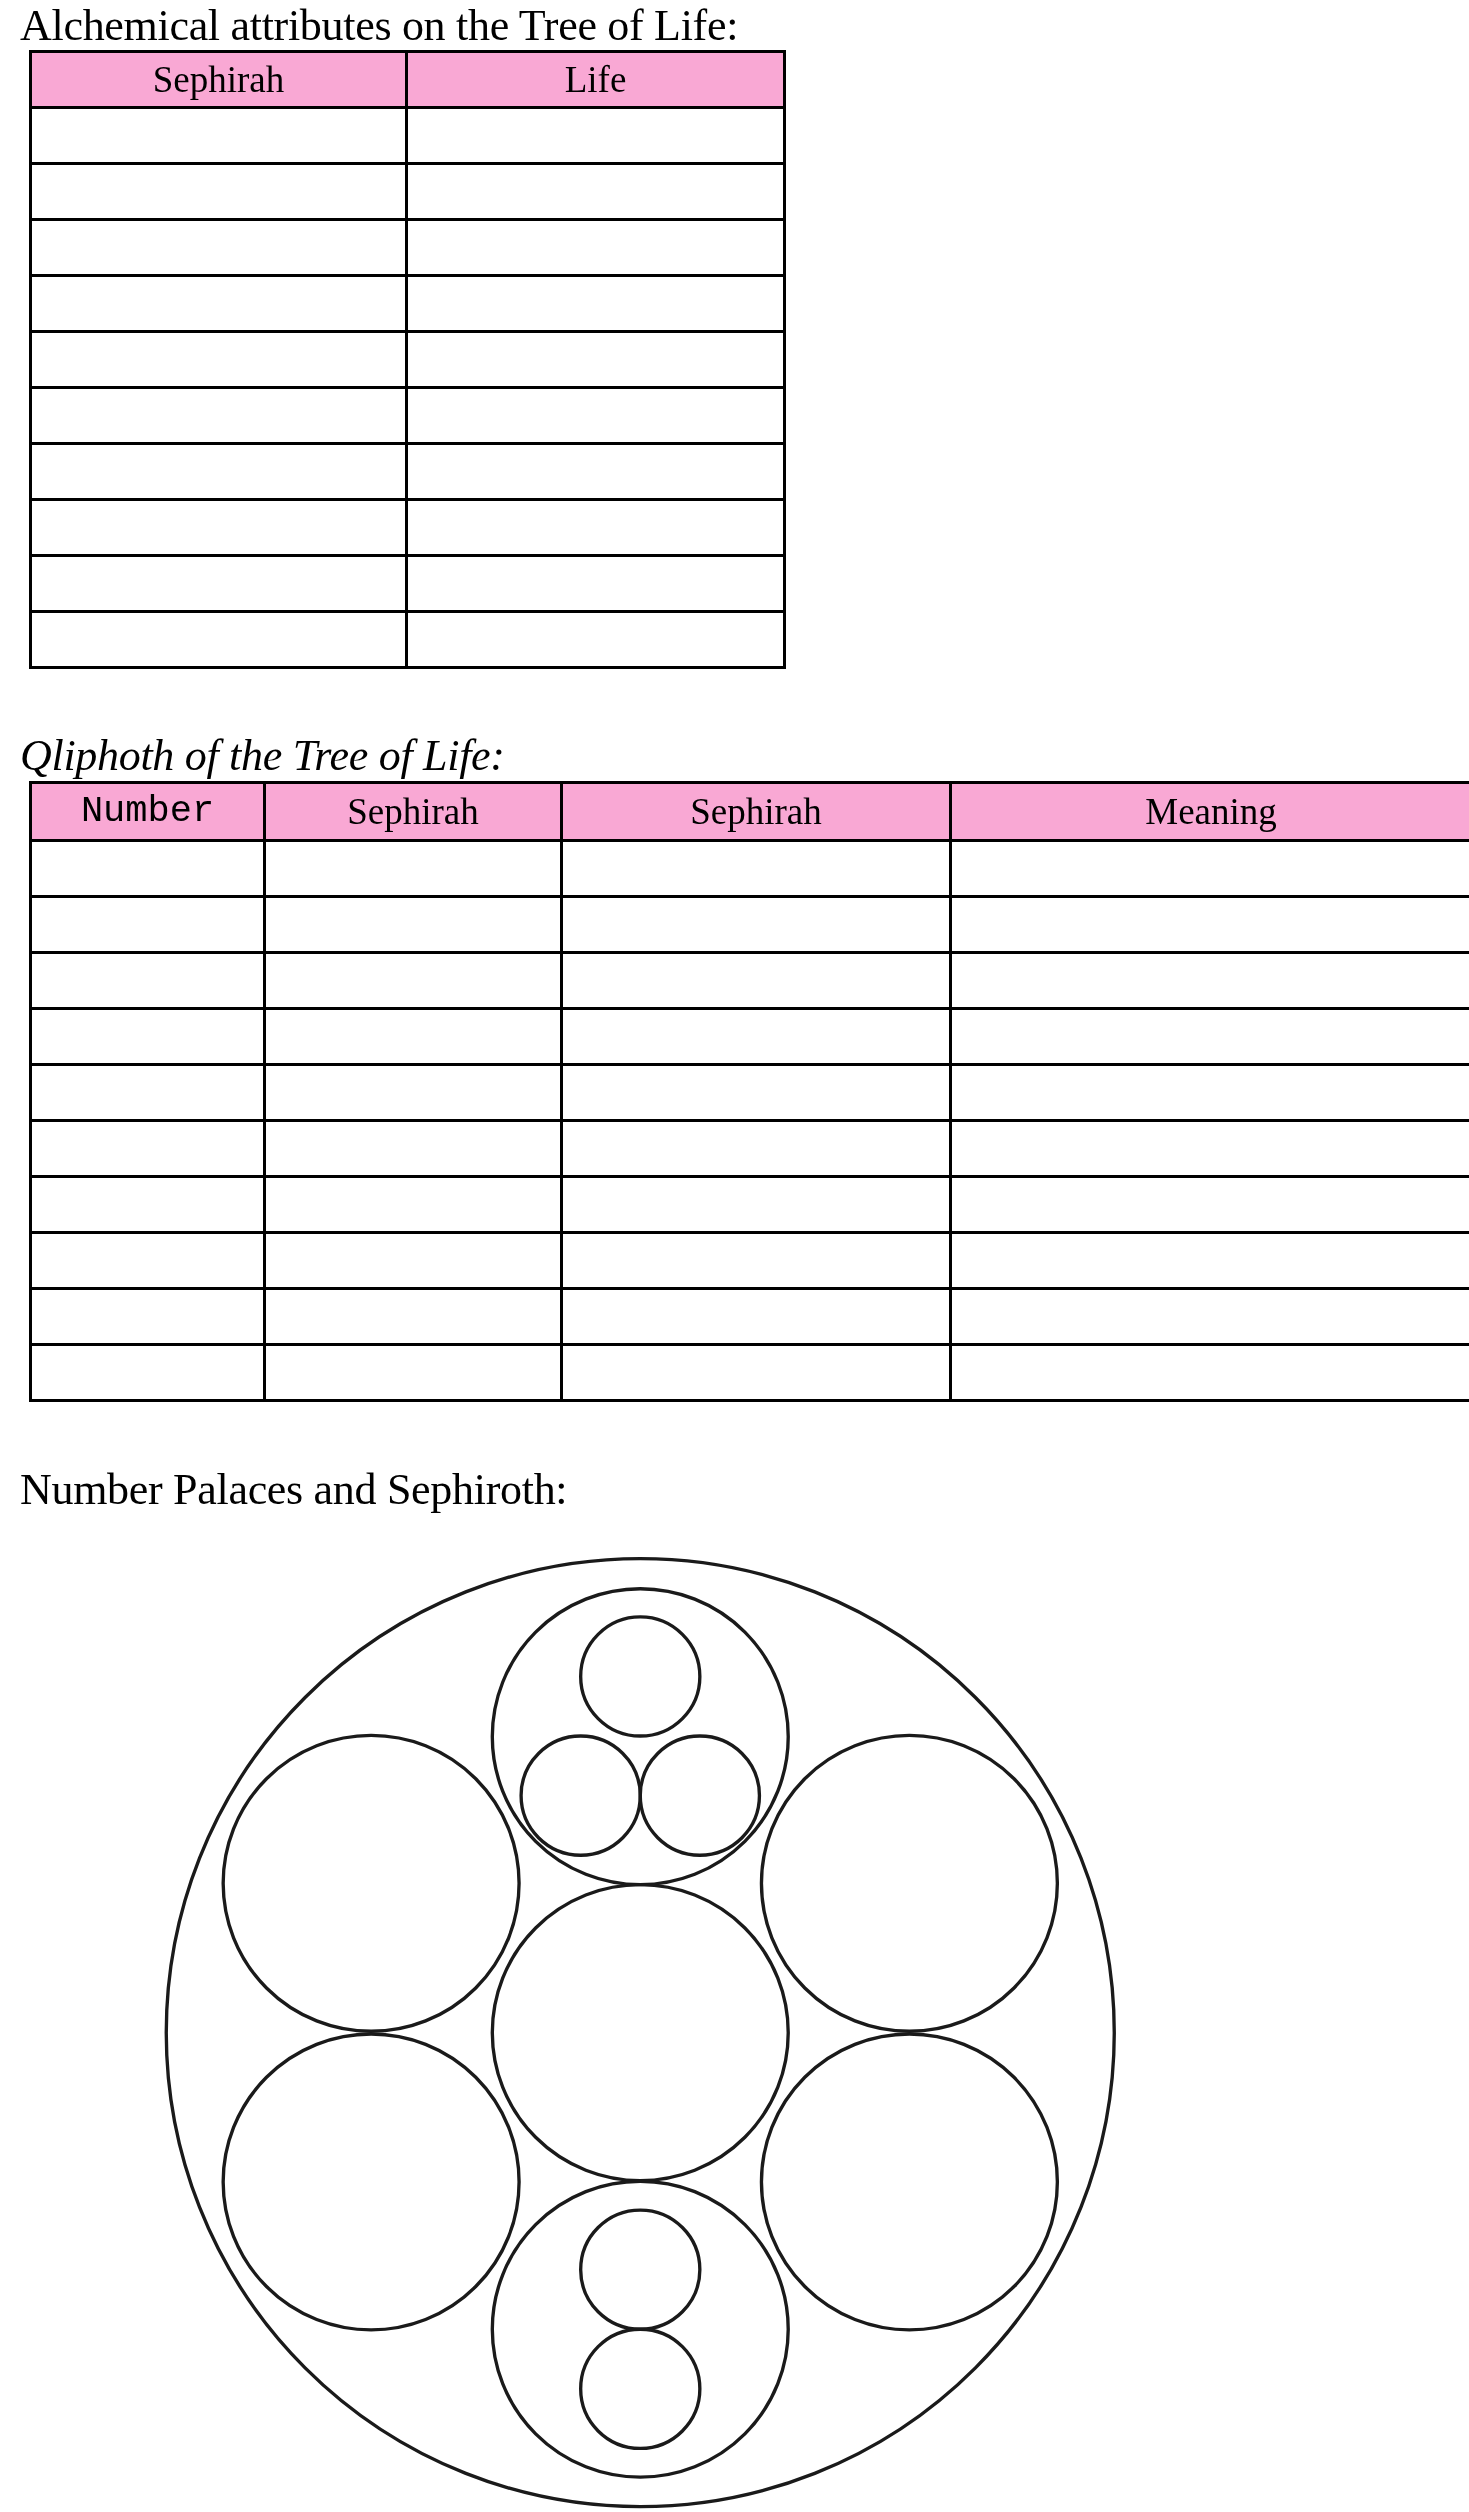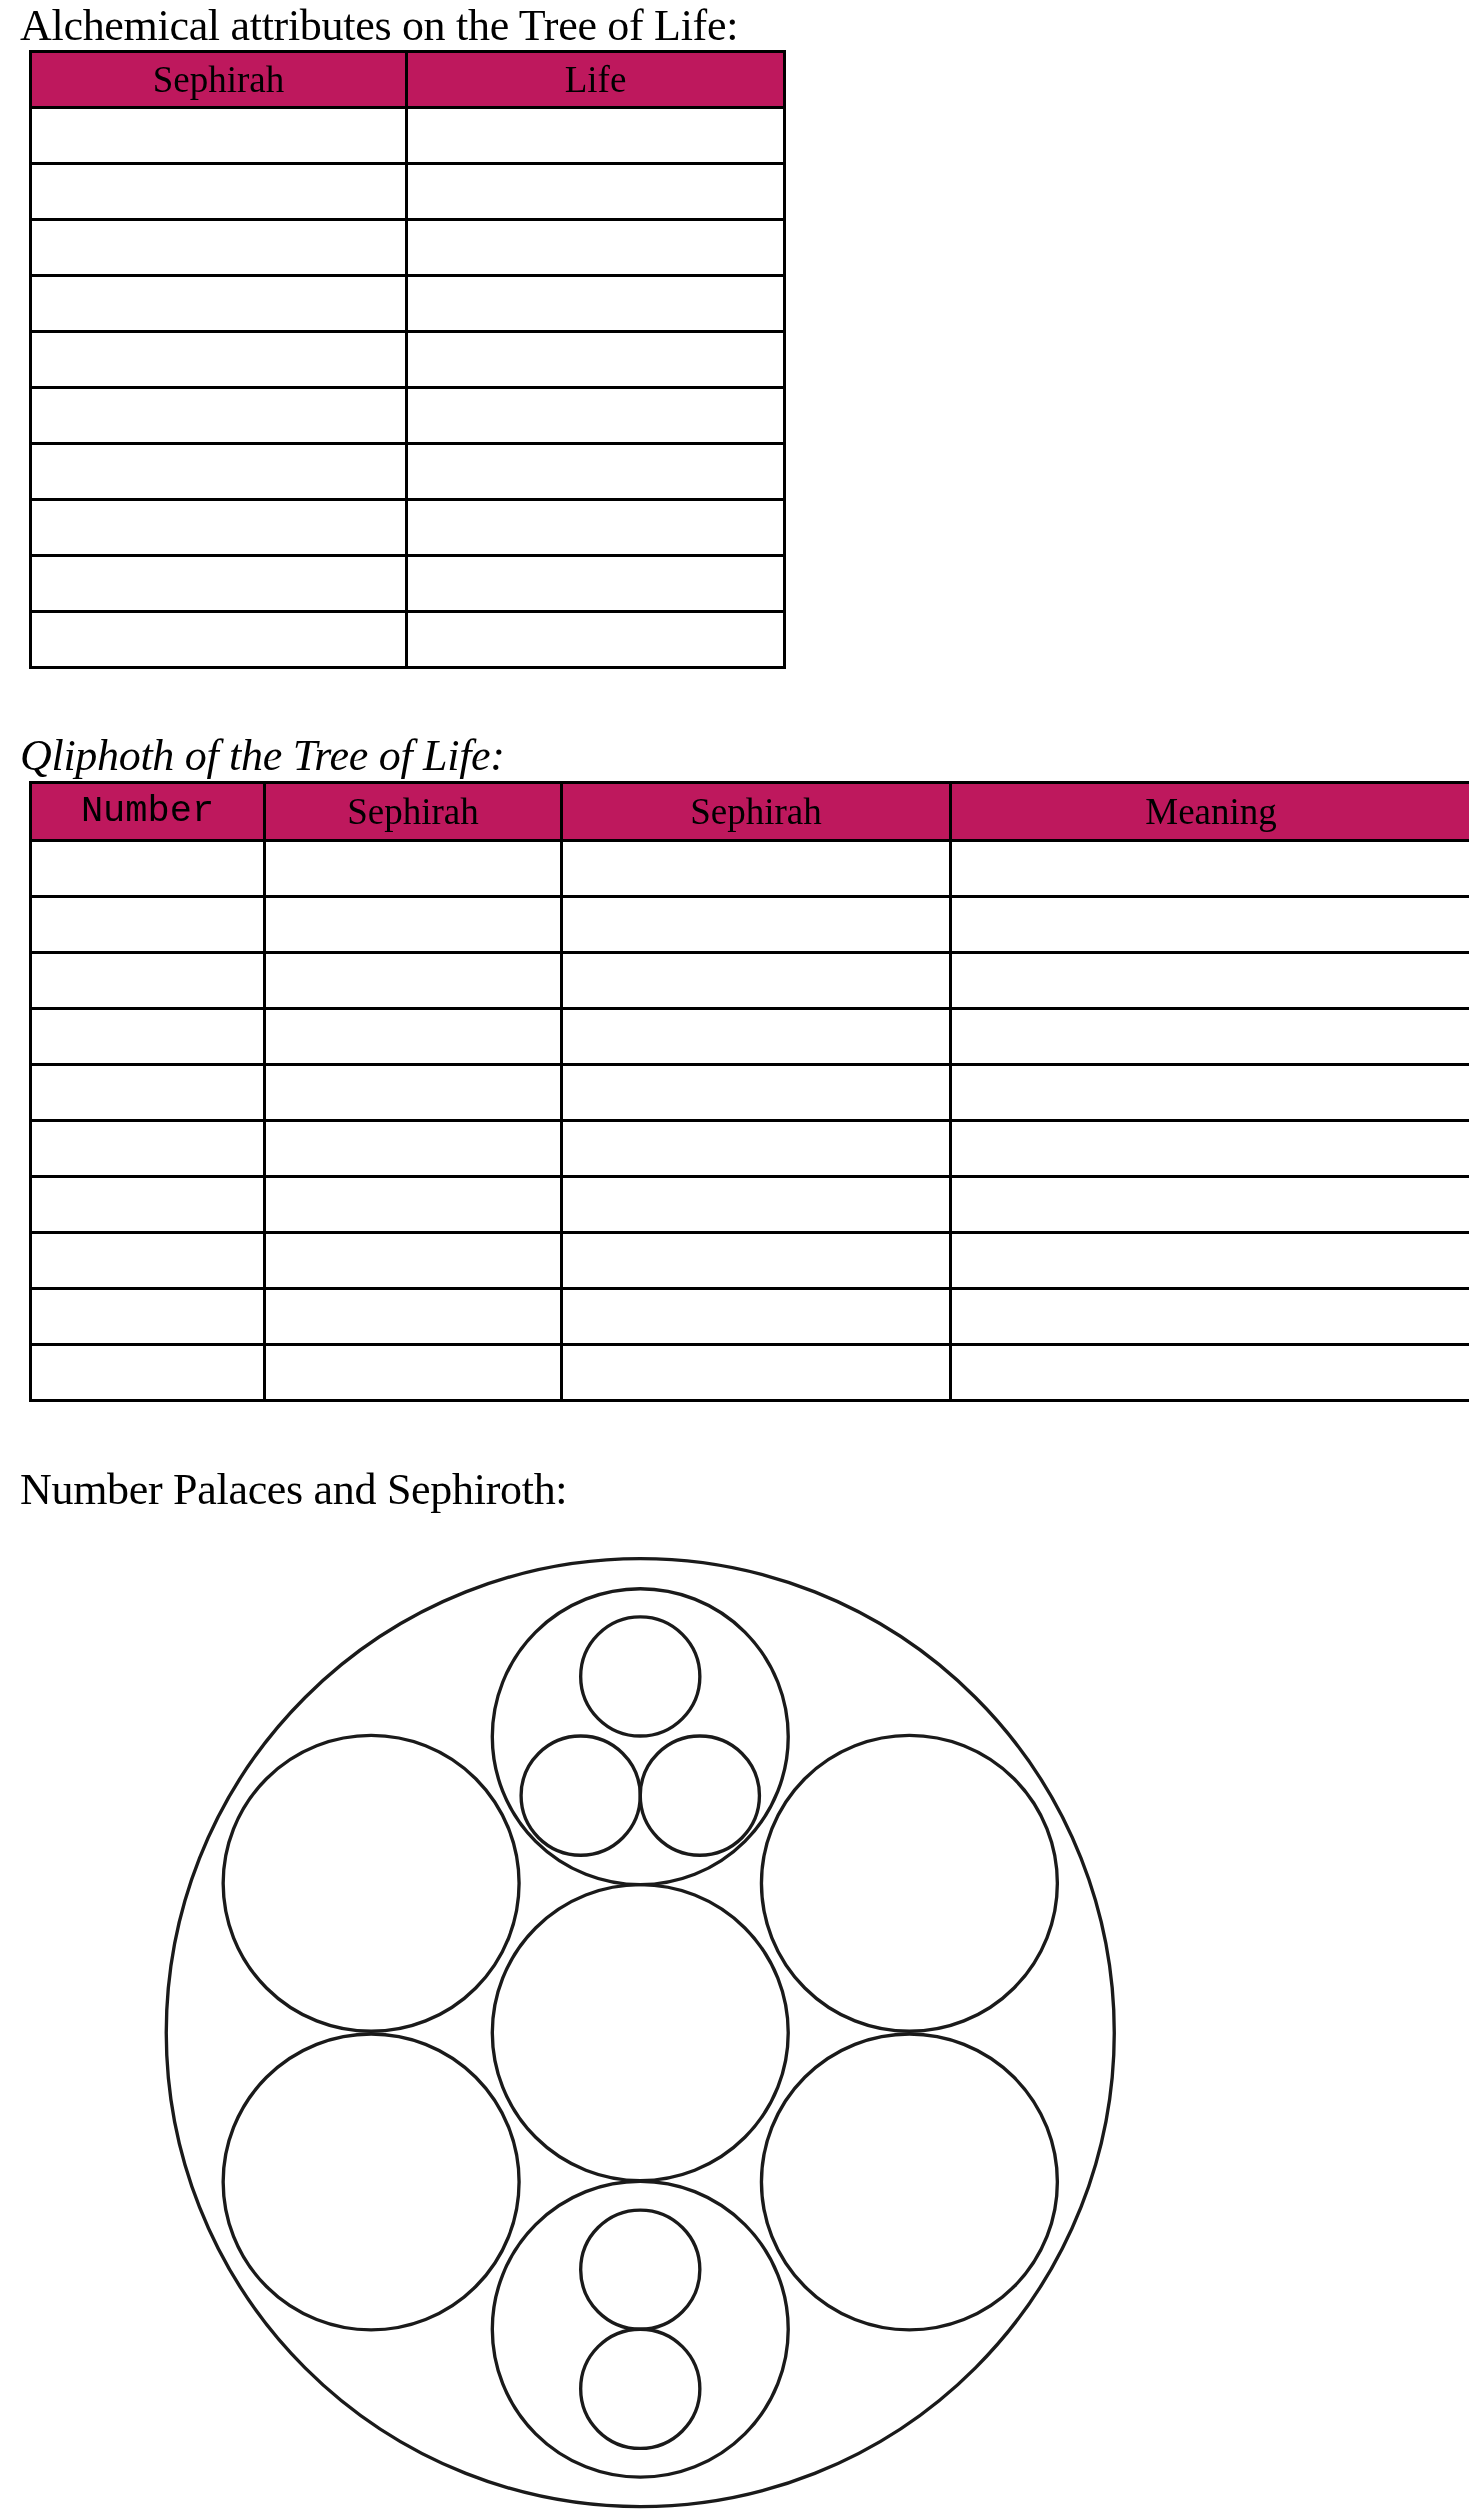--- a/index.html
+++ b/index.html
@@ -30,21 +30,21 @@
       border-collapse: collapse;
       table-layout: fixed;
     }
     table.grid th, table.grid td {
       border: 3.3px solid #000;
       padding: 0;
       height: 50px;
       box-sizing: border-box;
     }
     table.grid th {
-      background: #be185d;
+      background: #f9a8d4;
       font-weight: normal;
       font-size: 37px;
       text-align: center;
       vertical-align: middle;
       line-height: 1;
     }
     table.grid td {
       background: #ffffff;
     }
     svg.diagram {

